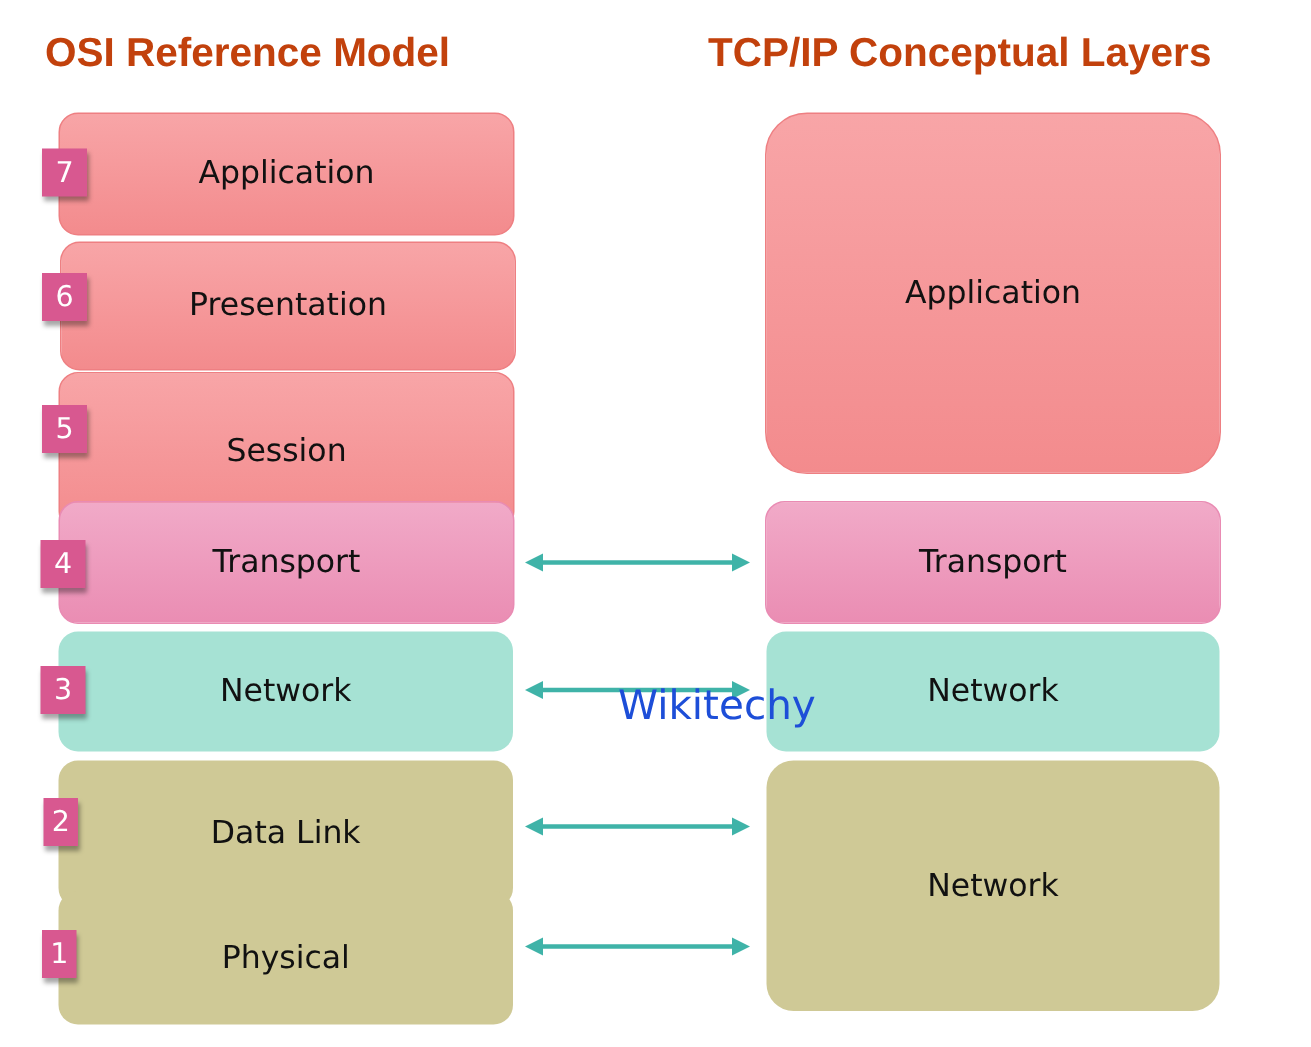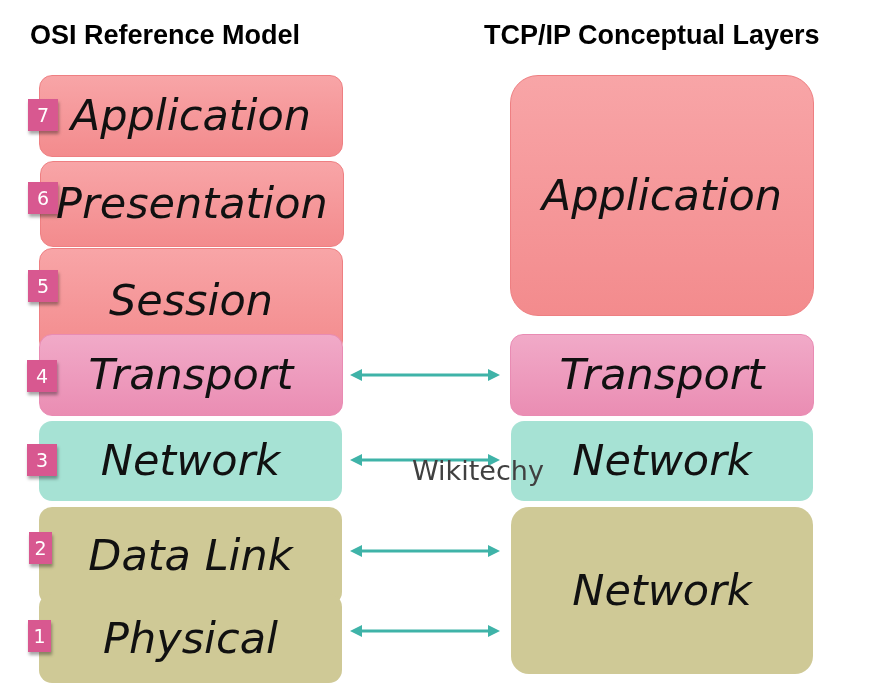--- a/index.html
+++ b/index.html
@@ -1,31 +1,31 @@
 <!DOCTYPE html>
 <html><head>
 <meta charset="utf-8">
 <style>
   html, body { margin:0; padding:0; background:#ffffff; }
   body { width:874px; height:698px; position:relative; overflow:hidden; font-family:"DejaVu Sans", sans-serif; }
-  .title { position:absolute; top:20px; font-weight:bold; font-size:27px; color:#000000; font-family:"Liberation Sans", sans-serif; white-space:nowrap; }
-  .box { position:absolute; box-sizing:border-box; border-radius:13px; display:flex; align-items:center; justify-content:center; text-align:center; color:#111; font-size:43px; line-height:1.3; font-family:"DejaVu Sans", sans-serif;font-style:italic; }
+  .title { position:absolute; top:20px; font-weight:bold; font-size:27px; color:#c2410c; font-family:"Liberation Sans", sans-serif; white-space:nowrap; }
+  .box { position:absolute; box-sizing:border-box; border-radius:13px; display:flex; align-items:center; justify-content:center; text-align:center; color:#111; font-size:21px; line-height:1.3; font-family:"DejaVu Sans", sans-serif; }
   .red { background:linear-gradient(#f8a5a7,#f38b8d); border:1px solid #ee7f82; }
   .pink { background:linear-gradient(#f1aac8,#ea8db3); border:1px solid #e98bb3; }
   .teal { background:#a6e2d4; }
   .olive { background:#cfc996; }
   .num { position:absolute; width:30px; height:32px; background:#d85890; color:#fff; font-size:19px; display:flex; align-items:center; justify-content:center; box-shadow:1px 3px 3px rgba(0,0,0,0.35); font-family:"DejaVu Sans", sans-serif; }
   .arrow { position:absolute; height:16px; }
-  .watermark { position:absolute; left:412px; top:455px; color:#404040; font-size:27px; font-family:"DejaVu Sans", sans-serif; }
+  .watermark { position:absolute; left:412px; top:455px; color:#1d4ed8; font-size:27px; font-family:"DejaVu Sans", sans-serif; }
 </style>
 </head>
 <body>
 
 <div class="title" style="left:30px;">OSI Reference Model</div>
-<div class="title" style="left:484px;">TCP/IP Conceptual Layers</div>
+<div class="title" style="left:472px;">TCP/IP Conceptual Layers</div>
 
 <div class="box red" style="left:39px;top:75px;width:304px;height:82px;">
   <span>Application</span>
 </div>
 <div class="box red" style="left:40px;top:161px;width:304px;height:86px;">
   <span>Presentation</span>
 </div>
 <div class="box red" style="left:39px;top:248px;width:304px;height:106px;">
   <span>Session</span>
 </div>

